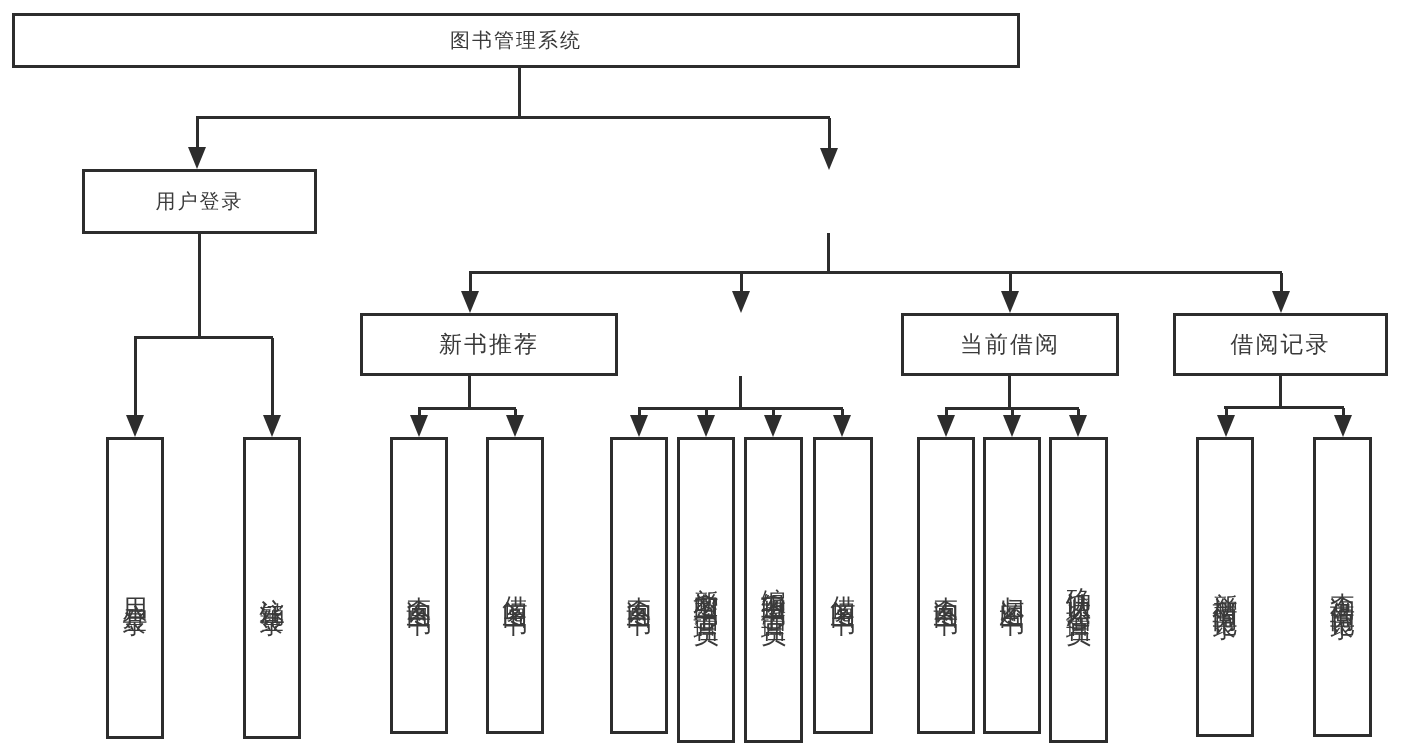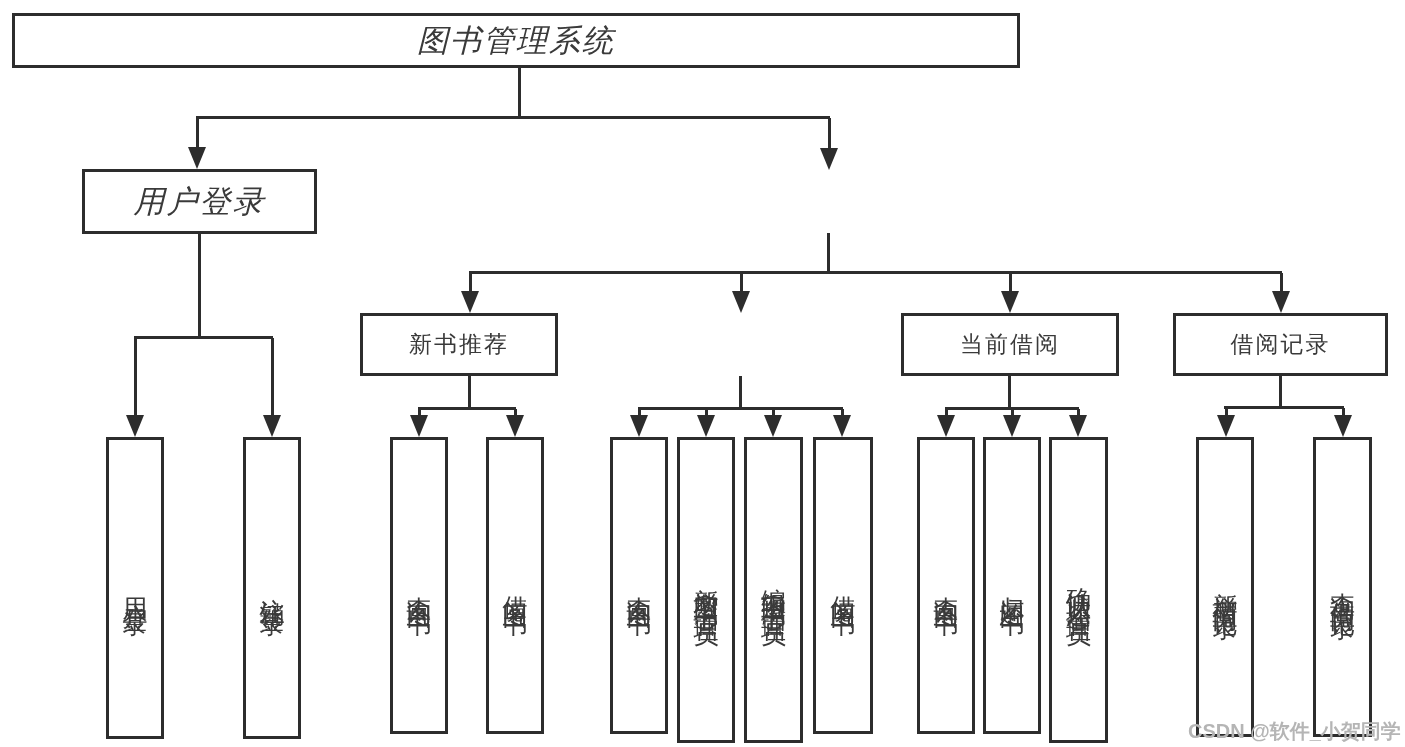--- a/index.html
+++ b/index.html
@@ -13,21 +13,21 @@
   }
   
   .node{
     position:absolute;
     box-sizing:border-box;
     border:3px solid #2d2d2d;
     background:#ffffff;
     display:flex;align-items:center;justify-content:center;
     text-align:center;
   }
-  .node.h{font-size:31px;letter-spacing:2px;font-style:italic;}
+  .node.h{font-size:20px;letter-spacing:2px;}
   .node.lvl3{font-size:23px;letter-spacing:2px;}
   .leaf span{
     writing-mode:vertical-rl;
     text-orientation:mixed;
     font-size:25px;
     letter-spacing:5px;
     line-height:1;
     white-space:nowrap;
   }
   
@@ -96,21 +96,21 @@
     </div>
   <div class="arrow" style="left:1001px;top:273px;height:40px">
       <div class="stem"></div>
       <div class="head"></div>
     </div>
   <div class="arrow" style="left:1272px;top:273px;height:40px">
       <div class="stem"></div>
       <div class="head"></div>
     </div>
 
-  <div class="node lvl3" style="left:360px;top:313px;width:198px;height:63px">新书推荐</div>
+  <div class="node lvl3" style="left:360px;top:313px;width:258px;height:63px">新书推荐</div>
   <div class="node lvl3" style="left:1173px;top:313px;width:215px;height:63px">借阅记录</div>
   <div class="node lvl3" style="left:901px;top:313px;width:218px;height:63px">当前借阅</div>
 
   <div class="vline" style="left:468px;top:376px;height:33px"></div>
   <div class="hline" style="left:418px;top:407px;width:98px"></div>
   <div class="arrow" style="left:410px;top:409px;height:28px">
       <div class="stem"></div>
       <div class="head"></div>
     </div>
   <div class="arrow" style="left:506px;top:409px;height:28px">
@@ -200,15 +200,14 @@
     <span>确认归还（管理员）</span>
     </div>
 
   <div class="node leaf" style="left:1196px;top:437px;width:58px;height:300px">
     <span>新增借阅记录</span>
     </div>
   <div class="node leaf" style="left:1313px;top:437px;width:59px;height:300px">
     <span>查询借阅记录</span>
     </div>
 
-  <div class="watermark" style="left:1188px;top:718px">CSDN @软件_小贺同学</div>
 
 </div>
 
 </body></html>

